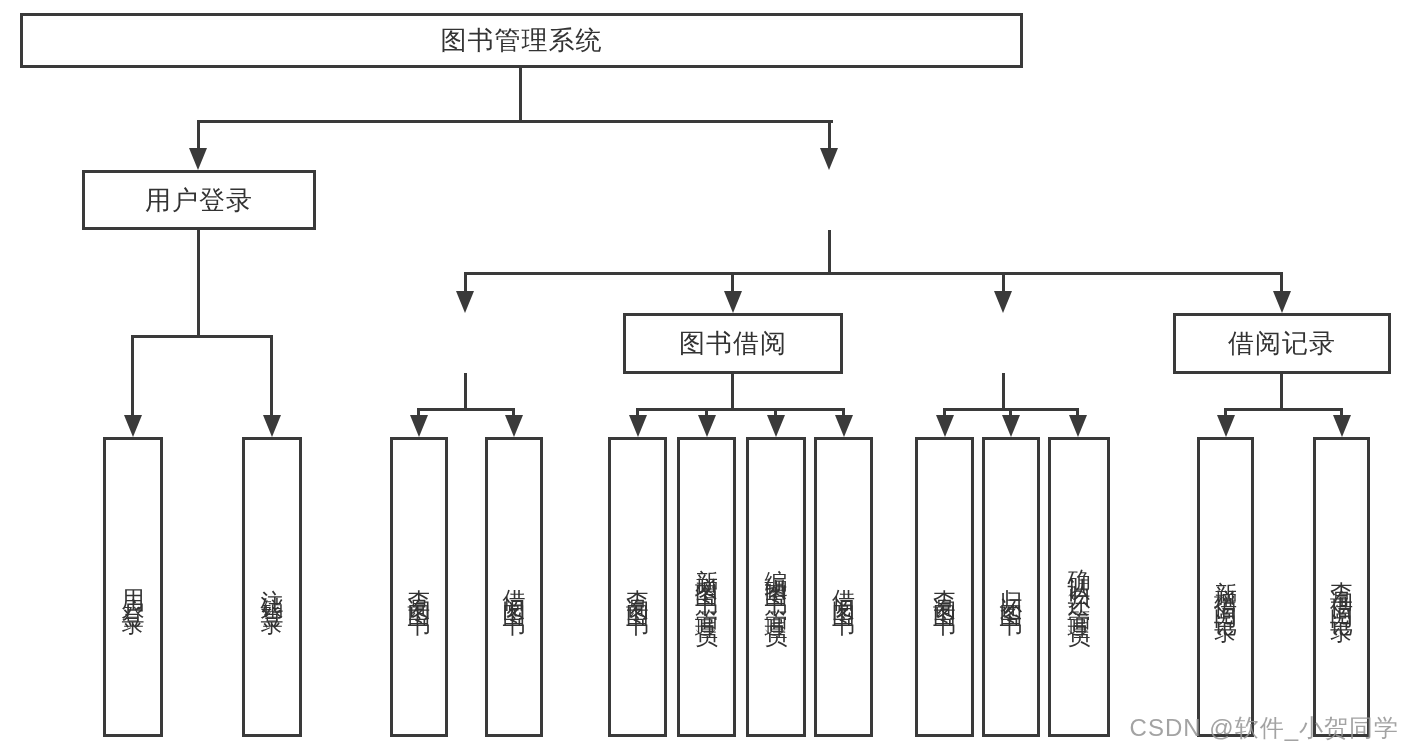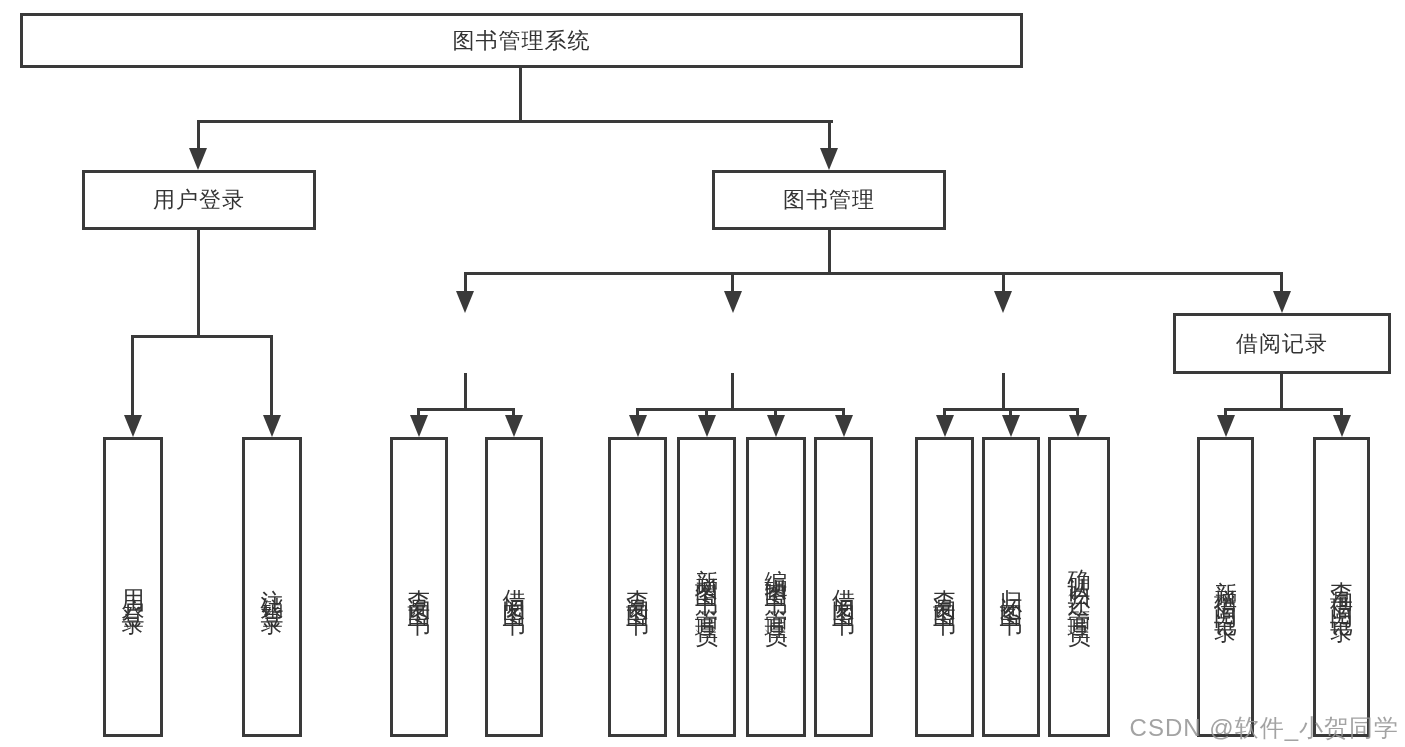--- a/index.html
+++ b/index.html
@@ -8,21 +8,21 @@
 
   #chart { position: relative; width: 1405px; height: 747px; background: #ffffff; }
 
   .box {
     position: absolute;
     border: 3px solid #3a3a3a;
     background: #ffffff;
     display: flex;
     align-items: center;
     justify-content: center;
-    font-size: 22px;
+    font-size: 26px;
     color: #333333;
     letter-spacing: 1px;
   }
 
   .leaf {
     position: absolute;
     border: 3px solid #3a3a3a;
     background: #ffffff;
     display: flex;
     align-items: center;
@@ -71,42 +71,42 @@
   <div class="vline" style="left:519px; top:67px; height:56px;"></div>
   <div class="hline" style="left:197px; top:120px; width:636px;"></div>
   <div class="vline" style="left:197px; top:120px; height:30px;"></div>
   <div class="arrow" style="left:189px; top:148px;"></div>
   <div class="vline" style="left:828px; top:120px; height:30px;"></div>
   <div class="arrow" style="left:820px; top:148px;"></div>
 
   <div class="box" style="left:82px; top:170px; width:234px; height:60px;">
     <span>用户登录</span>
   </div>
-  <div class="box" style="left:712px; top:170px; width:234px; height:60px;">
-    <span>图书管理</span>
-  </div>
 
   <div class="vline" style="left:197px; top:230px; height:107px;"></div>
   <div class="hline" style="left:131px; top:335px; width:142px;"></div>
   <div class="vline" style="left:131px; top:335px; height:82px;"></div>
   <div class="arrow" style="left:124px; top:415px;"></div>
   <div class="vline" style="left:270px; top:335px; height:82px;"></div>
   <div class="arrow" style="left:263px; top:415px;"></div>
 
   <div class="vline" style="left:828px; top:230px; height:44px;"></div>
   <div class="hline" style="left:464px; top:272px; width:819px;"></div>
   <div class="vline" style="left:464px; top:272px; height:21px;"></div>
   <div class="arrow" style="left:456px; top:291px;"></div>
   <div class="vline" style="left:731px; top:272px; height:21px;"></div>
   <div class="arrow" style="left:724px; top:291px;"></div>
   <div class="vline" style="left:1002px; top:272px; height:21px;"></div>
   <div class="arrow" style="left:994px; top:291px;"></div>
   <div class="vline" style="left:1280px; top:272px; height:21px;"></div>
   <div class="arrow" style="left:1273px; top:291px;"></div>
 
+  <div class="box" style="left:623px; top:313px; width:220px; height:61px;">
+    <span>图书借阅</span>
+  </div>
   <div class="box" style="left:1173px; top:313px; width:218px; height:61px;">
     <span>借阅记录</span>
   </div>
 
   <div class="vline" style="left:464px; top:373px; height:37px;"></div>
   <div class="hline" style="left:417px; top:408px; width:98px;"></div>
   <div class="vline" style="left:417px; top:408px; height:11px;"></div>
   <div class="arrow" style="left:410px; top:415px;"></div>
   <div class="vline" style="left:512px; top:408px; height:11px;"></div>
   <div class="arrow" style="left:505px; top:415px;"></div>

